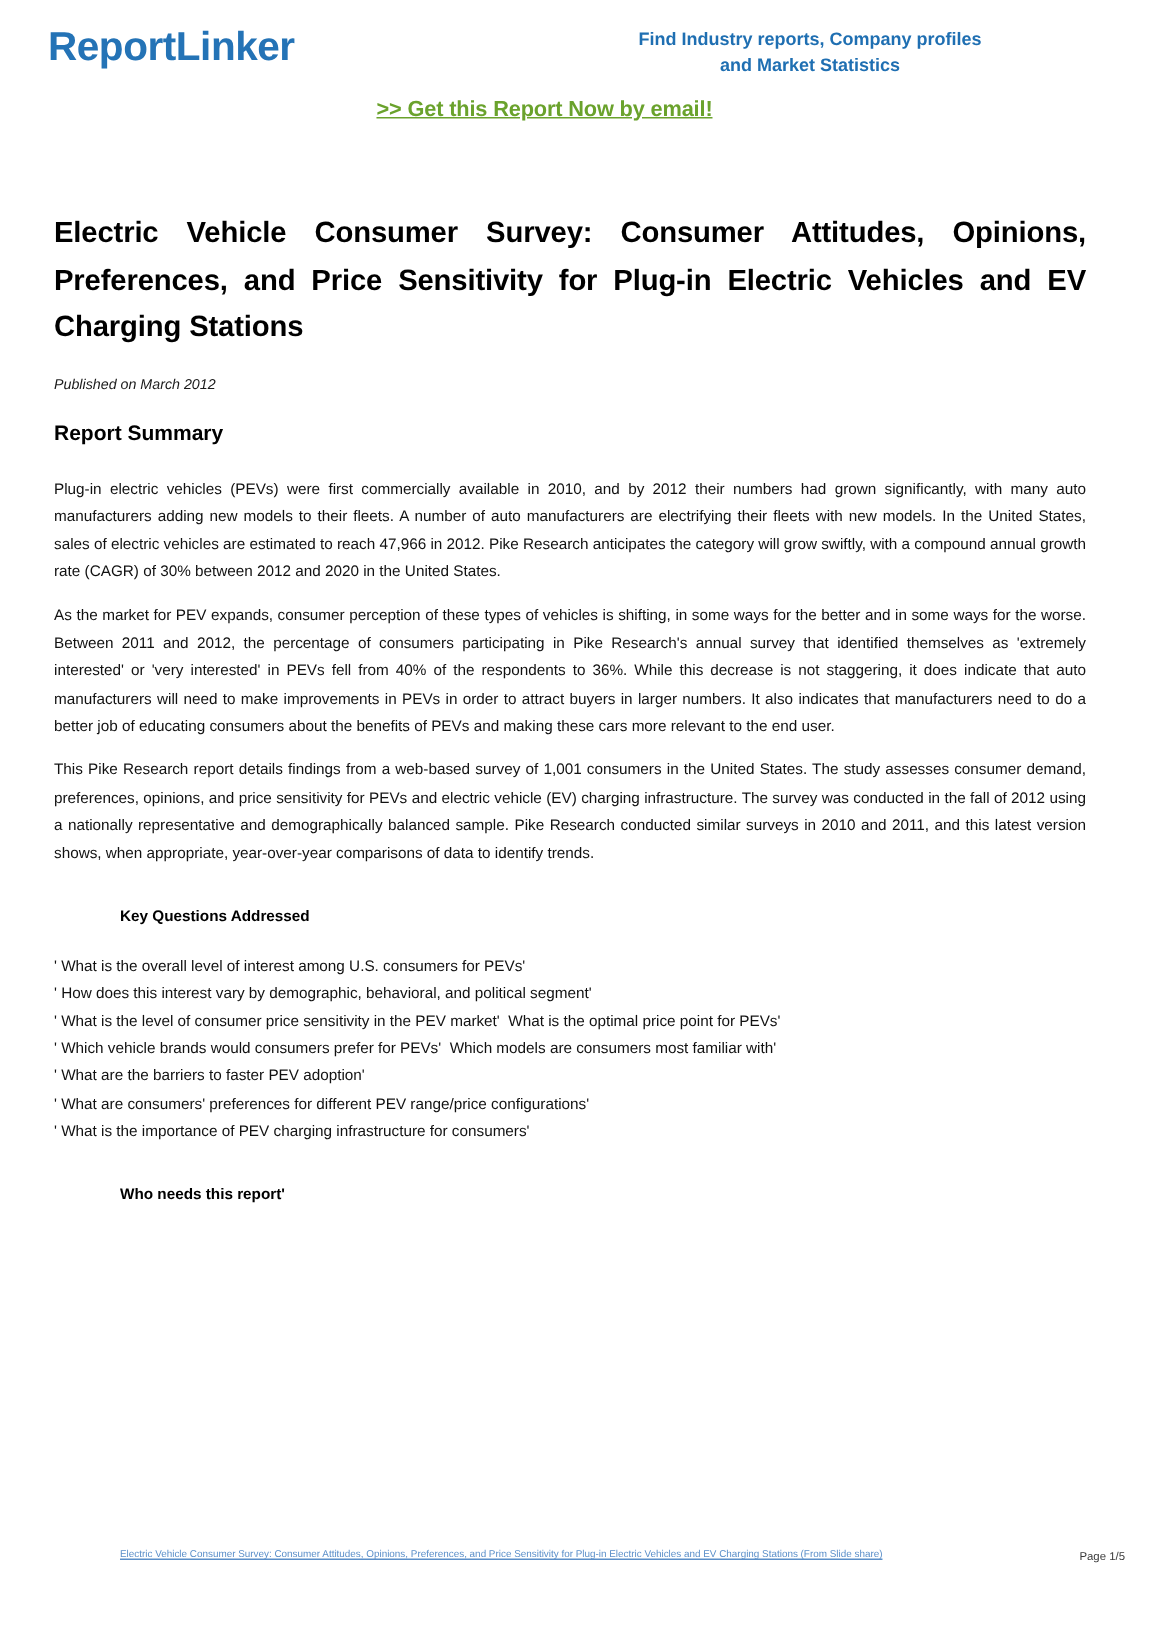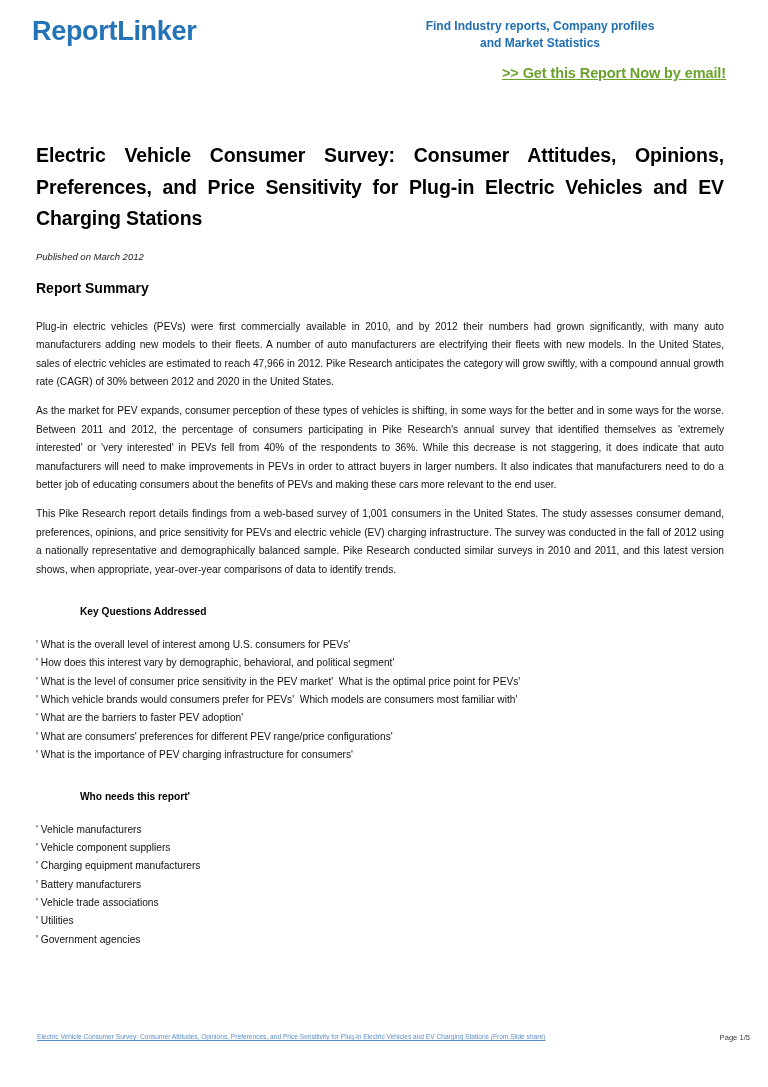--- a/index.html
+++ b/index.html
@@ -49,21 +49,21 @@
     font-weight: bold;
     color: #1f6fb2;
     line-height: 1.45;
   }
   .tagline-line2 { display: block; }
   .email-cta {
     position: absolute;
     left: 0;
     right: 0;
     top: 64px;
-    text-align: right;
+    text-align: center;
     padding-right: 42px;
   }
   .email-cta a {
     font-size: 14.5px;
     font-weight: bold;
     color: #6aa22c;
     text-decoration: underline;
     letter-spacing: -0.1px;
   }
 
@@ -127,21 +127,21 @@
   }
 
   
   .footer {
     position: absolute;
     left: 37px;
     right: 18px;
     top: 1032px;
     display: flex;
     align-items: flex-start;
-    justify-content: space-between;
+    justify-content: flex-end;
   }
   .footer-link {
     width: 580px;
     font-size: 6.6px;
     line-height: 1.55;
     color: #5b8fc9;
     text-decoration: underline;
     display: block;
   }
   .footer-page {
@@ -193,29 +193,20 @@
       <li>' How does this interest vary by demographic, behavioral, and political segment'</li>
       <li>' What is the level of consumer price sensitivity in the PEV market'  What is the optimal price point for PEVs'</li>
       <li>' Which vehicle brands would consumers prefer for PEVs'  Which models are consumers most familiar with'</li>
       <li>' What are the barriers to faster PEV adoption'</li>
       <li>' What are consumers' preferences for different PEV range/price configurations'</li>
       <li>' What is the importance of PEV charging infrastructure for consumers'</li>
     </ul>
 
     <div class="section-head">Who needs this report'</div>
 
-    <ul class="bullets">
-      <li>' Vehicle manufacturers</li>
-      <li>' Vehicle component suppliers</li>
-      <li>' Charging equipment manufacturers</li>
-      <li>' Battery manufacturers</li>
-      <li>' Vehicle trade associations</li>
-      <li>' Utilities</li>
-      <li>' Government agencies</li>
-    </ul>
   </div>
 
   <div class="footer">
     <a href="#" class="footer-link">Electric Vehicle Consumer Survey: Consumer Attitudes, Opinions, Preferences, and Price Sensitivity for Plug-in Electric Vehicles and EV Charging Stations (From Slide share)</a>
     <span class="footer-page">Page 1/5</span>
   </div>
 
 </div>
 
 </body></html>

